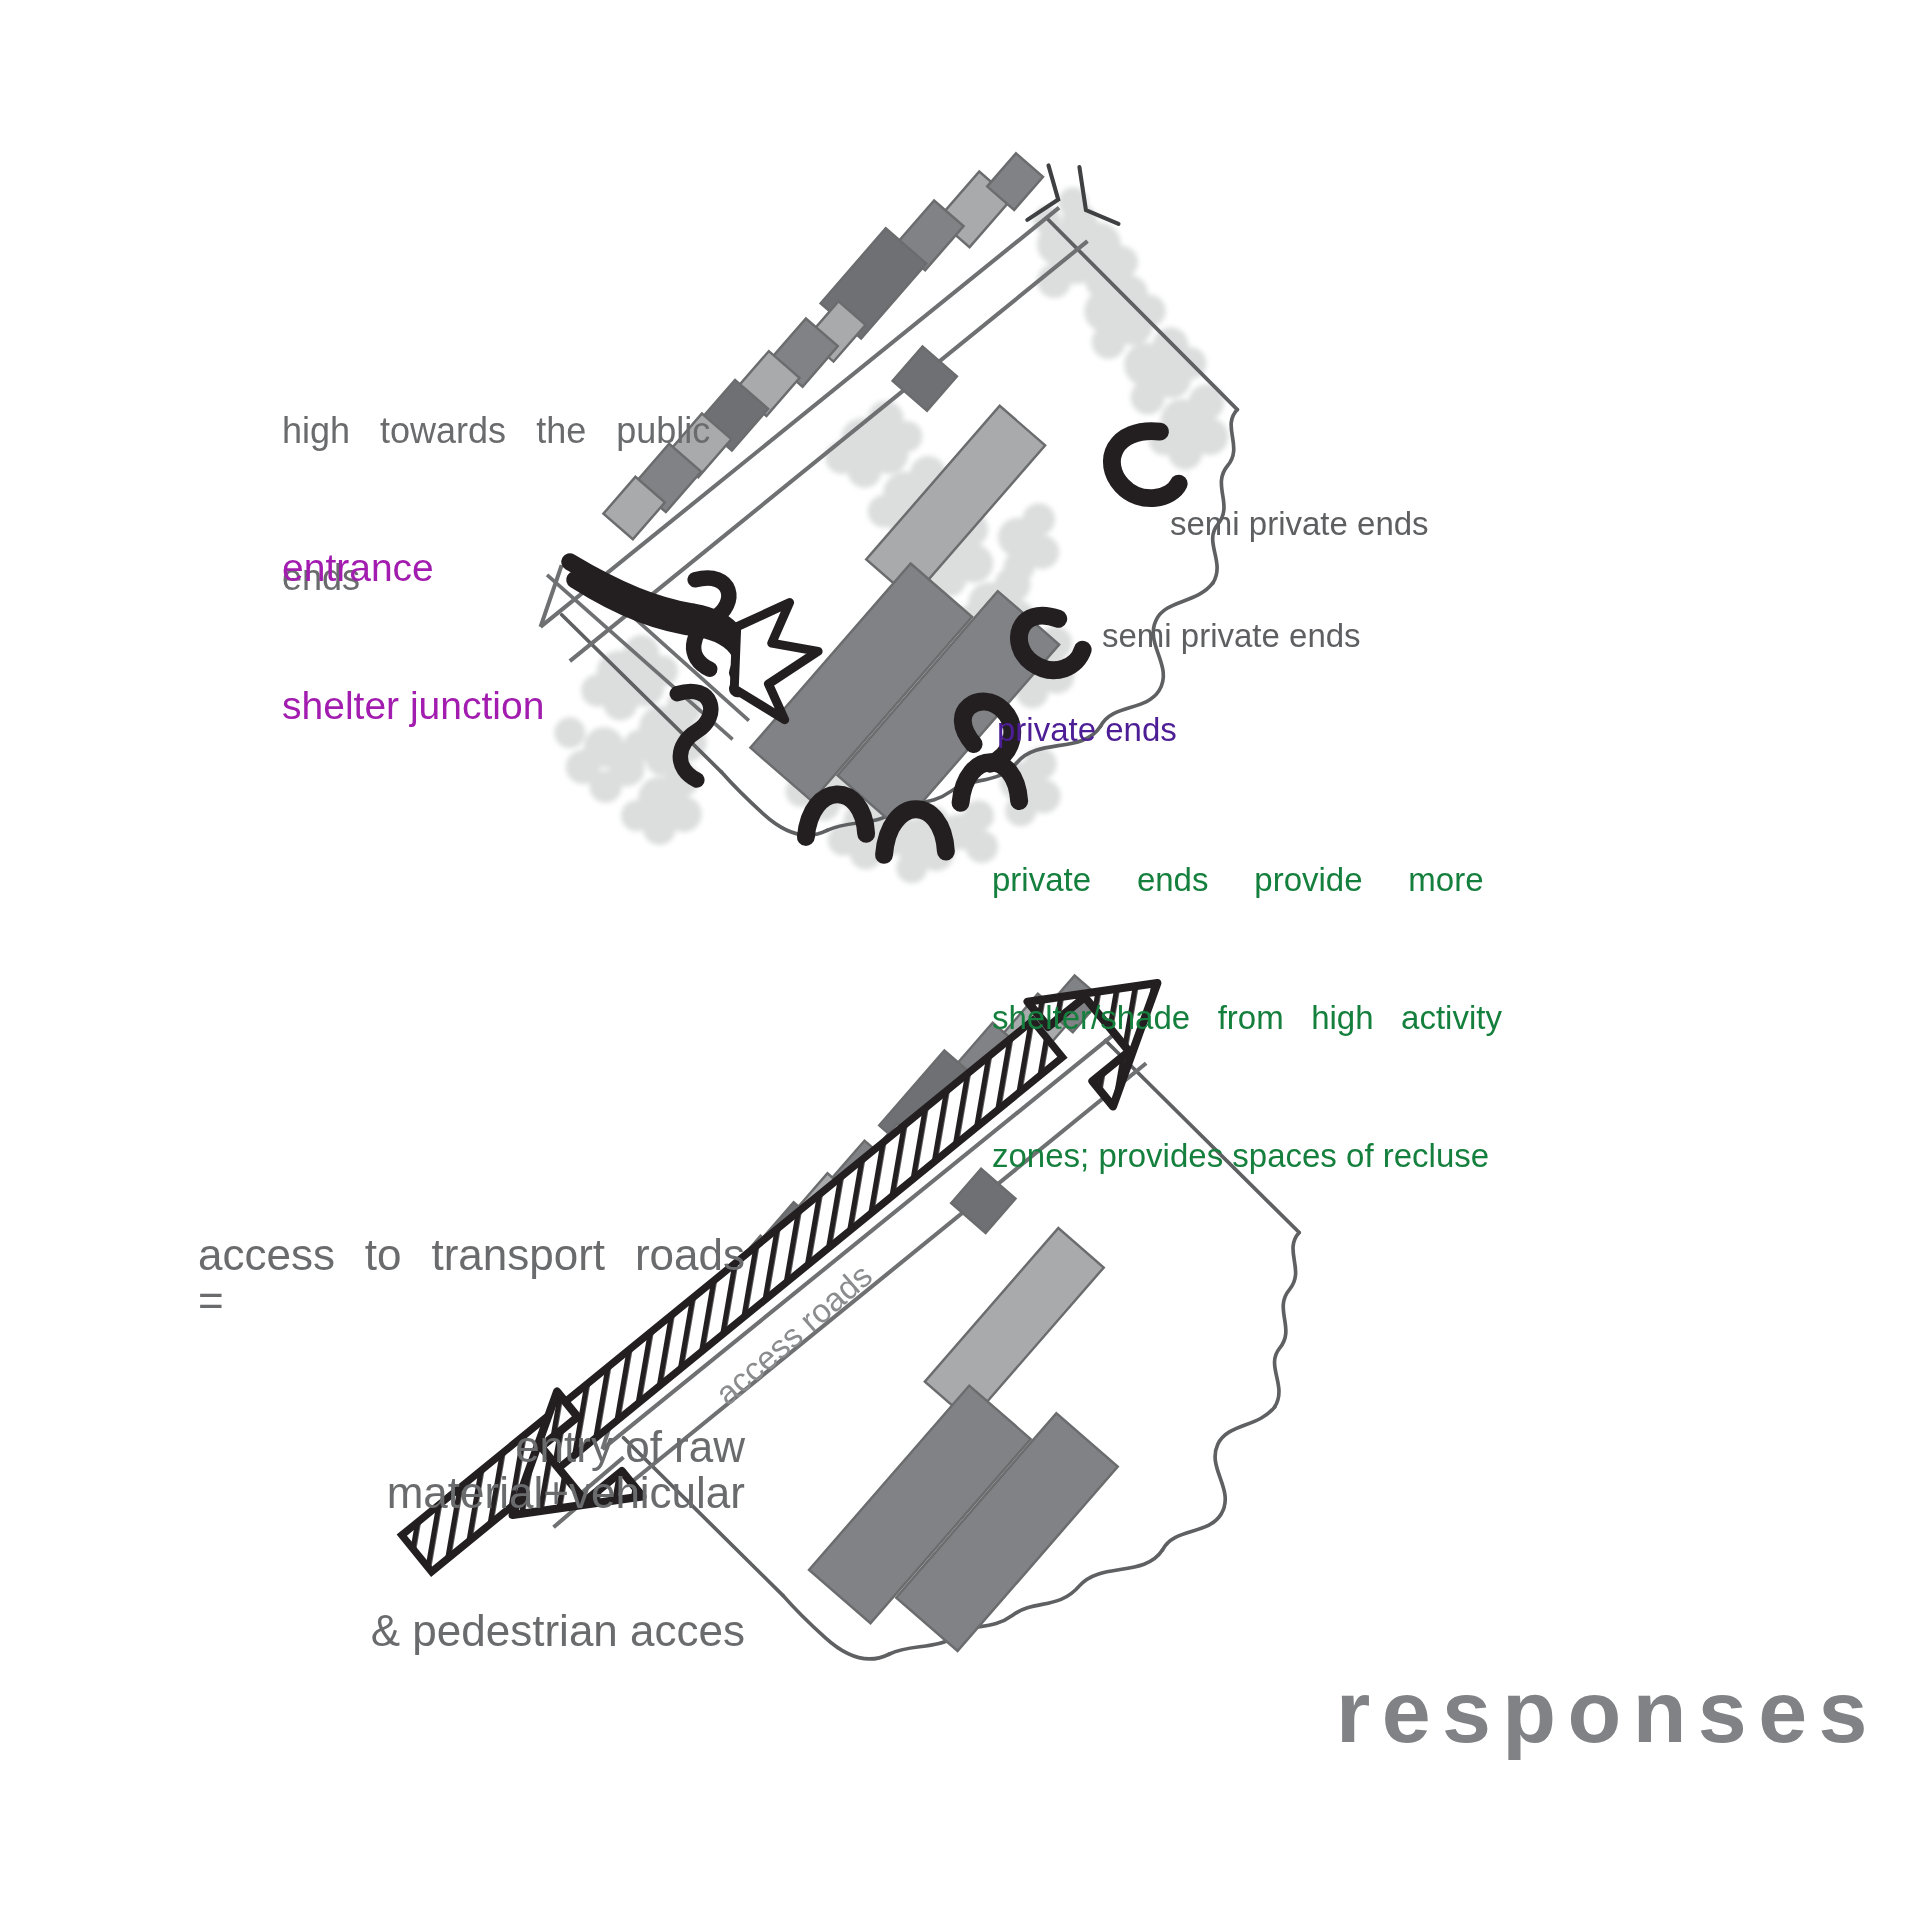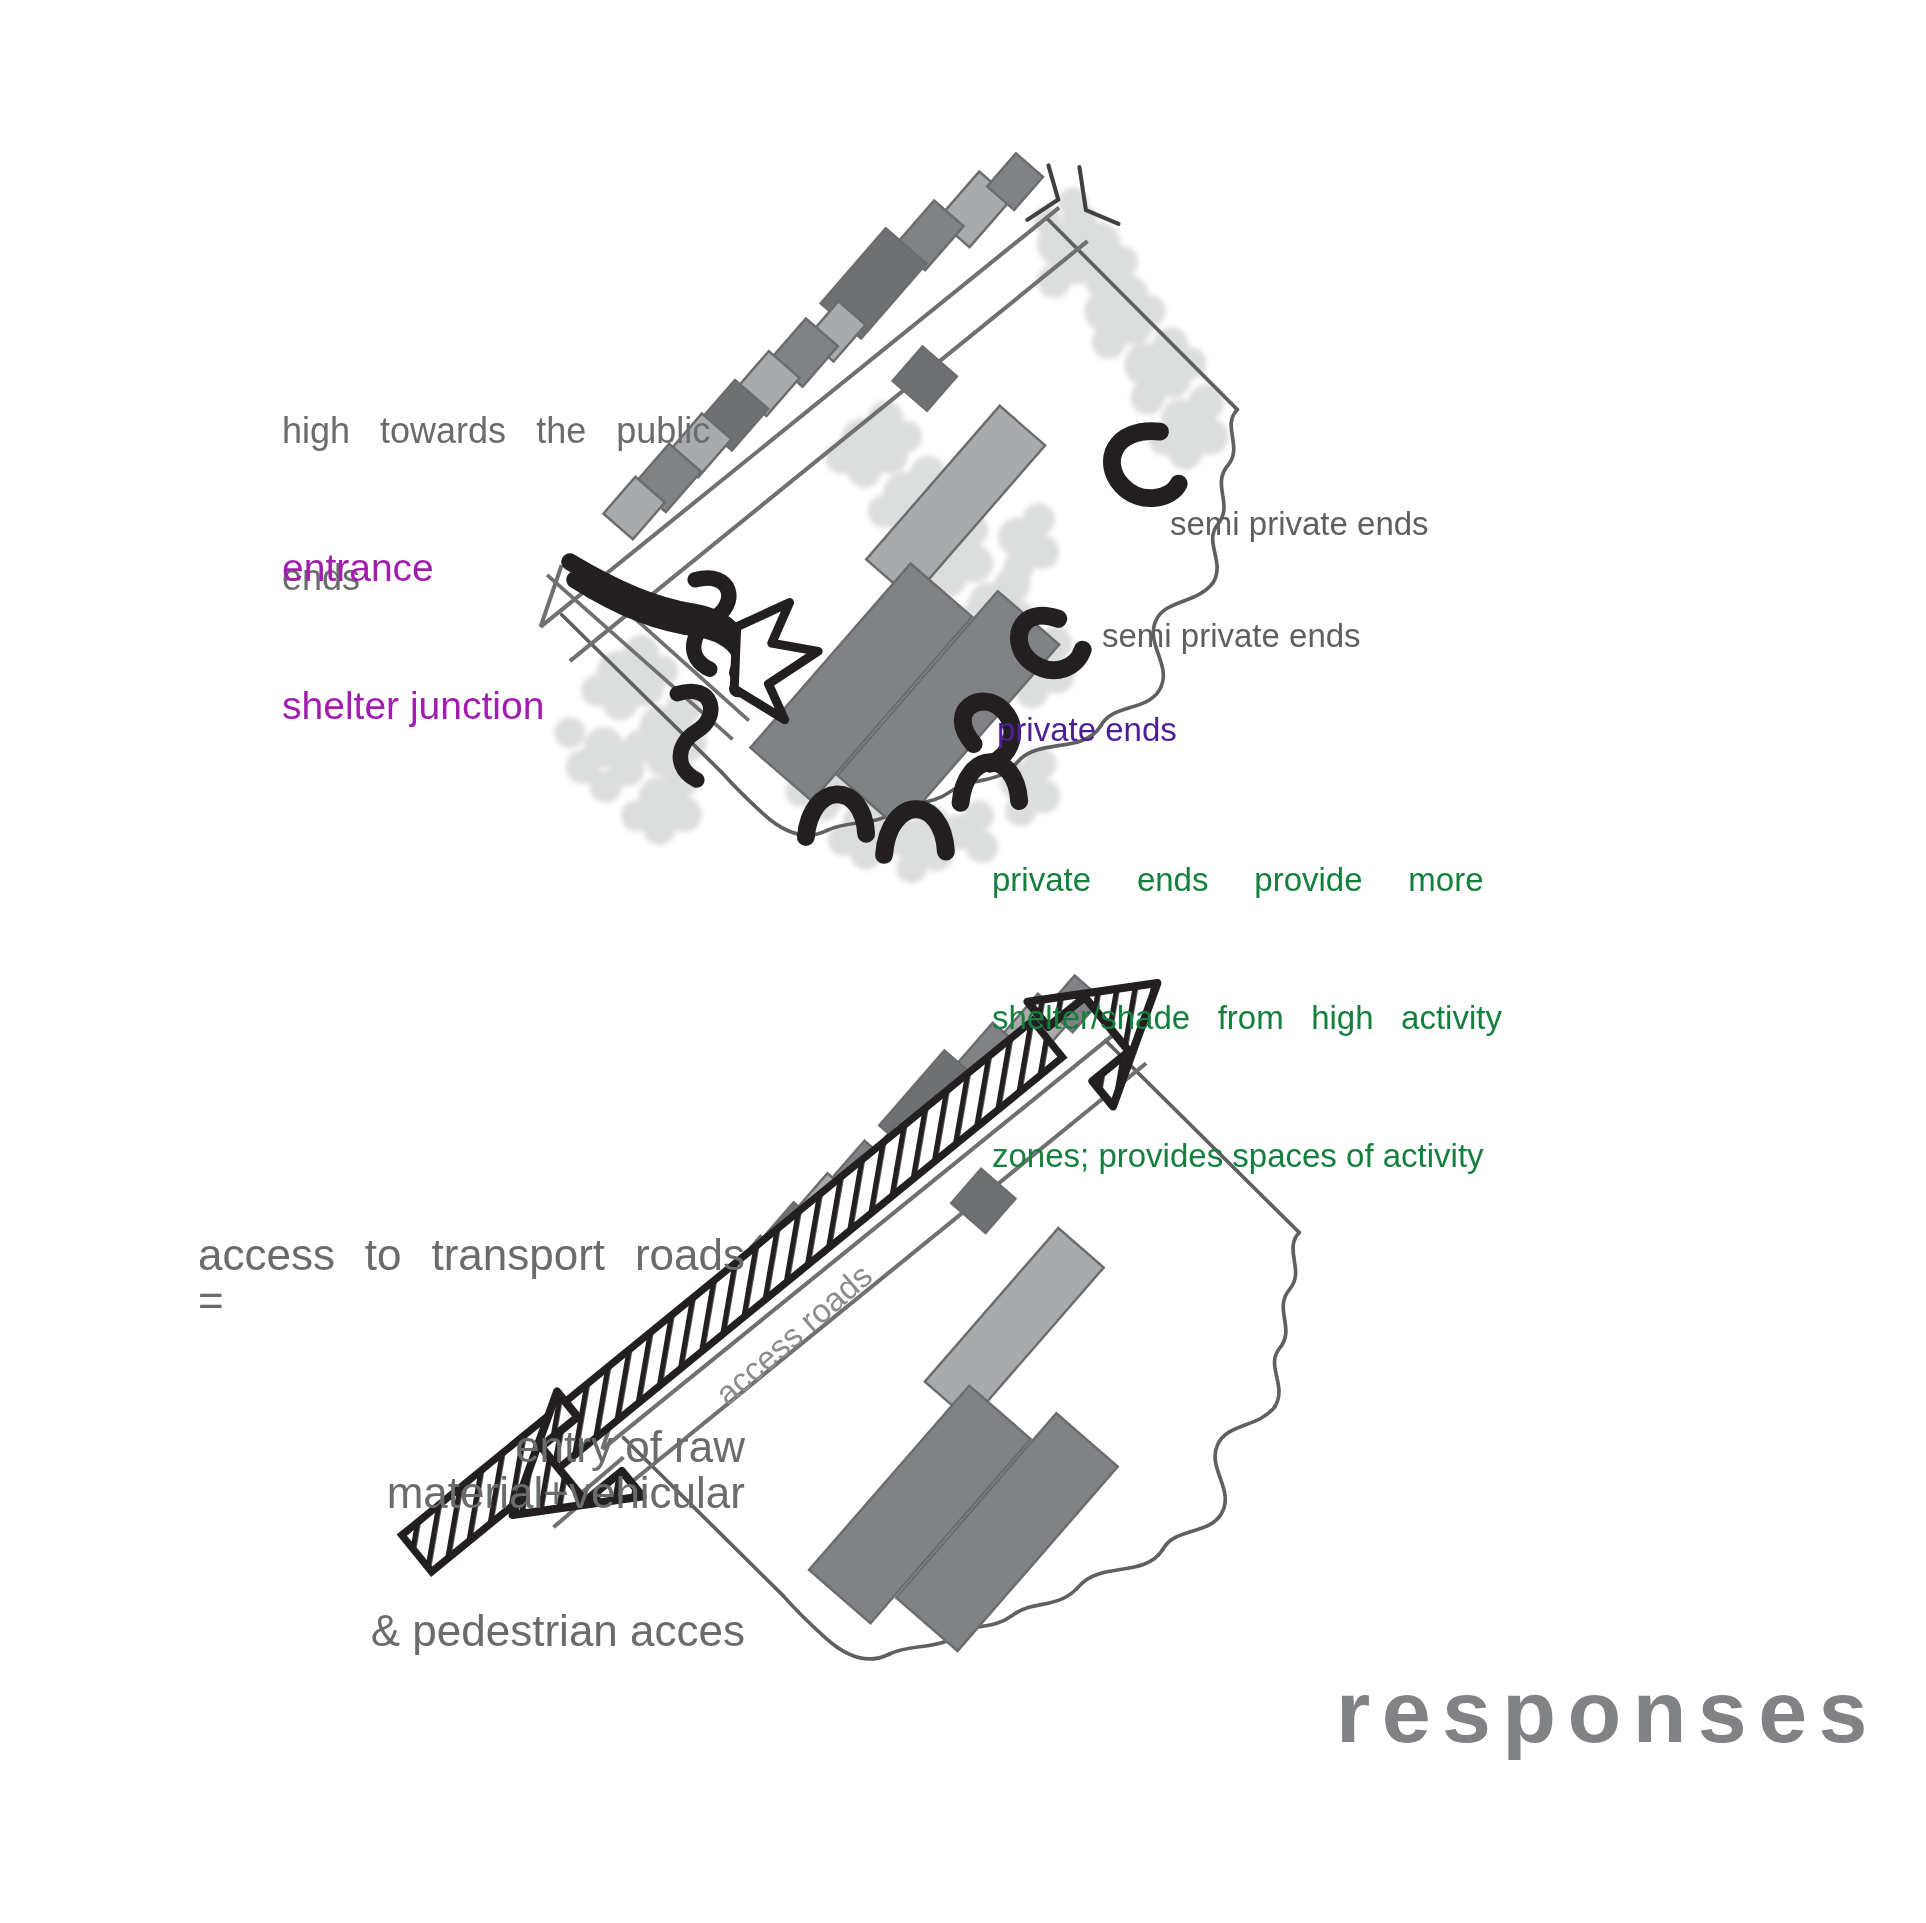--- a/index.html
+++ b/index.html
@@ -357,21 +357,21 @@
     <span style="display:block">shelter junction</span>
   </div>
 
   <div class="txt t-semi1">semi private ends</div>
   <div class="txt t-semi2">semi private ends</div>
   <div class="txt t-private">private ends</div>
 
   <div class="txt t-privdesc">
     <span>private     ends     provide     more</span>
     <span>shelter/shade   from   high   activity</span>
-    <span>zones; provides spaces of activity</span>
+    <span>zones; provides spaces of recluse</span>
   </div>
 
   <div class="txt t-access">
     <span class="l1">access  to  transport  roads  =</span>
     <span class="l2">entry of raw material+vehicular</span>
     <span class="l3">&amp; pedestrian acces</span>
   </div>
 
   <div class="roadlbl">access roads</div>
 

